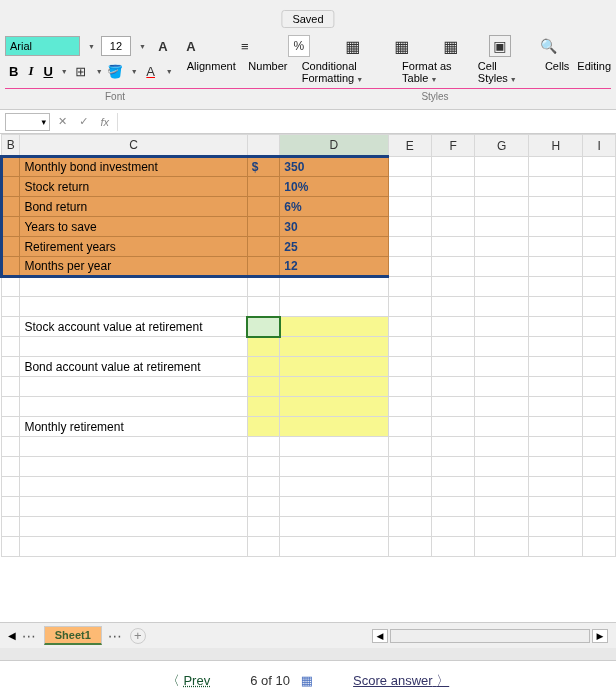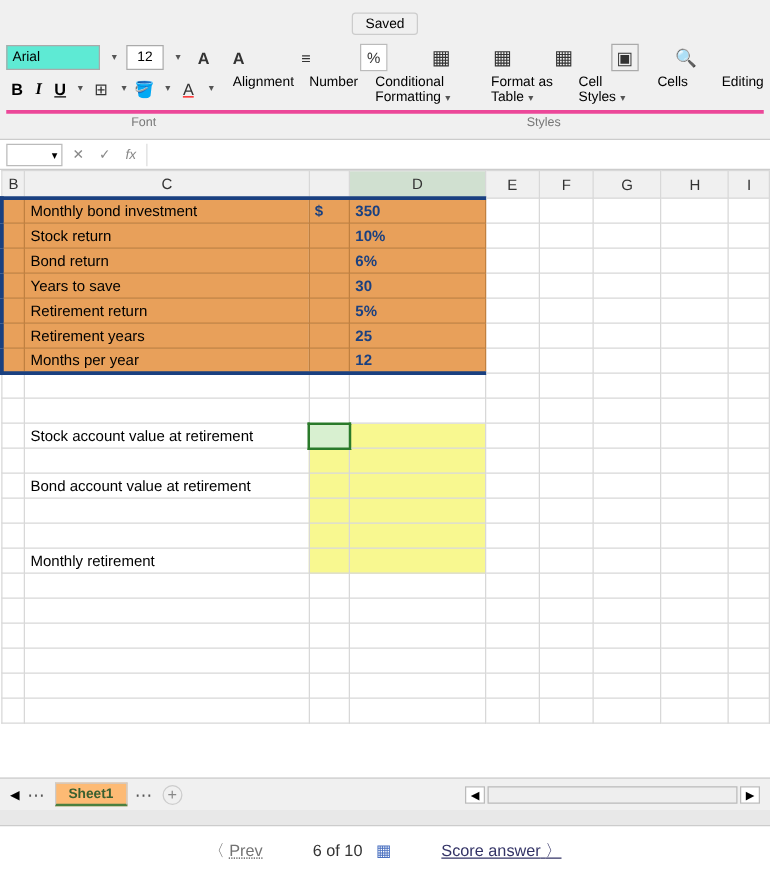--- a/index.html
+++ b/index.html
@@ -15,21 +15,21 @@
   .aa-big { font-size: 14px; font-weight: bold; }
   .aa-small { font-size: 10px; font-weight: bold; }
   .icon-btn { display: inline-flex; align-items: center; justify-content: center; min-width: 22px; height: 22px; font-size: 13px; color: #333; }
   
   .ribbon-row2 { display: flex; align-items: flex-start; gap: 4px; }
   .biu-group { display: flex; gap: 2px; align-items: center; }
   .biu { font-size: 13px; font-weight: bold; padding: 0 4px; }
   .biu.italic { font-style: italic; font-family: serif; }
   .biu.underline { text-decoration: underline; }
   
-  .ribbon-sections { display: flex; border-top: 3px solid #ec4899; margin-top: 4px; }
+  .ribbon-sections { display: flex; border-top: 1px solid #ec4899; margin-top: 4px; }
   .section-label { font-size: 10px; color: #777; text-align: center; flex: 1; padding: 2px 0; position: relative; }
   .section-label.font { padding-left: 40px; }
   
   .formula-bar { display: flex; align-items: center; background: #fff; border-bottom: 1px solid #ccc; height: 24px; padding: 0 5px; gap: 4px; }
   .name-box-dd { border: 1px solid #bbb; width: 45px; height: 18px; display: flex; align-items: center; justify-content: flex-end; padding-right: 3px; font-size: 9px; }
   .fb-btn { font-size: 11px; color: #888; padding: 0 4px; }
   .fx { font-style: italic; font-size: 11px; }
   .fb-input { flex: 1; border-left: 1px solid #ddd; height: 18px; padding-left: 6px; }
   
   .sheet-area { background: #fff; overflow: hidden; position: relative; height: 510px; }
@@ -52,21 +52,21 @@
   .light-green-cell { background: #d8f0d0 !important; border: 2px solid #2a7a2a !important; }
   
   .tab-strip { position: absolute; bottom: 52px; left: 0; right: 0; background: #f0f0f0; border-top: 1px solid #ccc; height: 26px; display: flex; align-items: center; padding: 0 8px; gap: 6px; }
   .tab-nav-dots { font-size: 14px; color: #555; letter-spacing: 2px; }
   .sheet-tab { background: #fdba74; border: 1px solid #ccc; border-bottom: 2px solid #4a8040; padding: 2px 10px; font-size: 11px; font-weight: bold; color: #3a6030; }
   .add-sheet { font-size: 13px; color: #888; border: 1px solid #ccc; border-radius: 50%; width: 16px; height: 16px; display: flex; align-items: center; justify-content: center; }
   .hscroll { position: absolute; right: 8px; display: flex; gap: 2px; align-items: center; }
   .sb-btn { background: #fff; border: 1px solid #bbb; width: 16px; height: 14px; font-size: 9px; display: flex; align-items: center; justify-content: center; }
   
   .bottom-bar { position: absolute; bottom: 0; left: 0; right: 0; background: #fff; border-top: 1px solid #ccc; height: 40px; display: flex; align-items: center; justify-content: center; gap: 40px; font-size: 13px; }
-  .prev-btn { color: #737373; }
+  .prev-btn { color: #14532d; }
   .page-ind { color: #333; }
   .grid-ico { color: #4a70c0; }
   .score-btn { color: #336; text-decoration: underline; }
   
   .col-B { width: 15px; }
   .col-C { width: 210px; }
   .col-D { width: 100px; }
   .col-E { width: 40px; }
   .col-F { width: 40px; }
   .col-G { width: 50px; }
@@ -128,21 +128,21 @@
     </div>
     <div style="font-size:11px;line-height:1.1;margin-left:4px;">
       <span>Format as Table</span><span class="dd-arrow">▼</span>
     </div>
     <div style="font-size:11px;line-height:1.1;margin-left:4px;">
       <span>Cell Styles</span><span class="dd-arrow">▼</span>
     </div>
     <div style="font-size:11px;margin-left:16px;">
       <span>Cells</span>
     </div>
-    <div style="font-size:11px;margin-left:23px;">
+    <div style="font-size:11px;margin-left:4px;">
       <span>Editing</span>
     </div>
   </div>
 
   <div class="ribbon-sections">
     <div class="section-label font" style="flex:0 0 180px;">Font</div>
     <div style="flex:0 0 165px;"></div>
     <div class="section-label" style="flex:0 0 170px;">Styles</div>
   </div>
 </div>
@@ -210,31 +210,20 @@
           <td></td>
       <td class="val-cell">30</td>
       <td style="background:#fff;border:1px solid #d8d8d8;"></td>
           <td style="background:#fff;border:1px solid #d8d8d8;"></td>
           <td style="background:#fff;border:1px solid #d8d8d8;"></td>
           <td style="background:#fff;border:1px solid #d8d8d8;"></td>
           <td style="background:#fff;border:1px solid #d8d8d8;"></td>
     </tr>
     <tr class="orange-block">
       <td></td>
-          <td>Retirement return</td>
-          <td></td>
-      <td class="val-cell">5%</td>
-      <td style="background:#fff;border:1px solid #d8d8d8;"></td>
-          <td style="background:#fff;border:1px solid #d8d8d8;"></td>
-          <td style="background:#fff;border:1px solid #d8d8d8;"></td>
-          <td style="background:#fff;border:1px solid #d8d8d8;"></td>
-          <td style="background:#fff;border:1px solid #d8d8d8;"></td>
-    </tr>
-    <tr class="orange-block">
-      <td></td>
           <td>Retirement years</td>
           <td></td>
       <td class="val-cell">25</td>
       <td style="background:#fff;border:1px solid #d8d8d8;"></td>
           <td style="background:#fff;border:1px solid #d8d8d8;"></td>
           <td style="background:#fff;border:1px solid #d8d8d8;"></td>
           <td style="background:#fff;border:1px solid #d8d8d8;"></td>
           <td style="background:#fff;border:1px solid #d8d8d8;"></td>
     </tr>
     <tr class="orange-block orange-bot">

